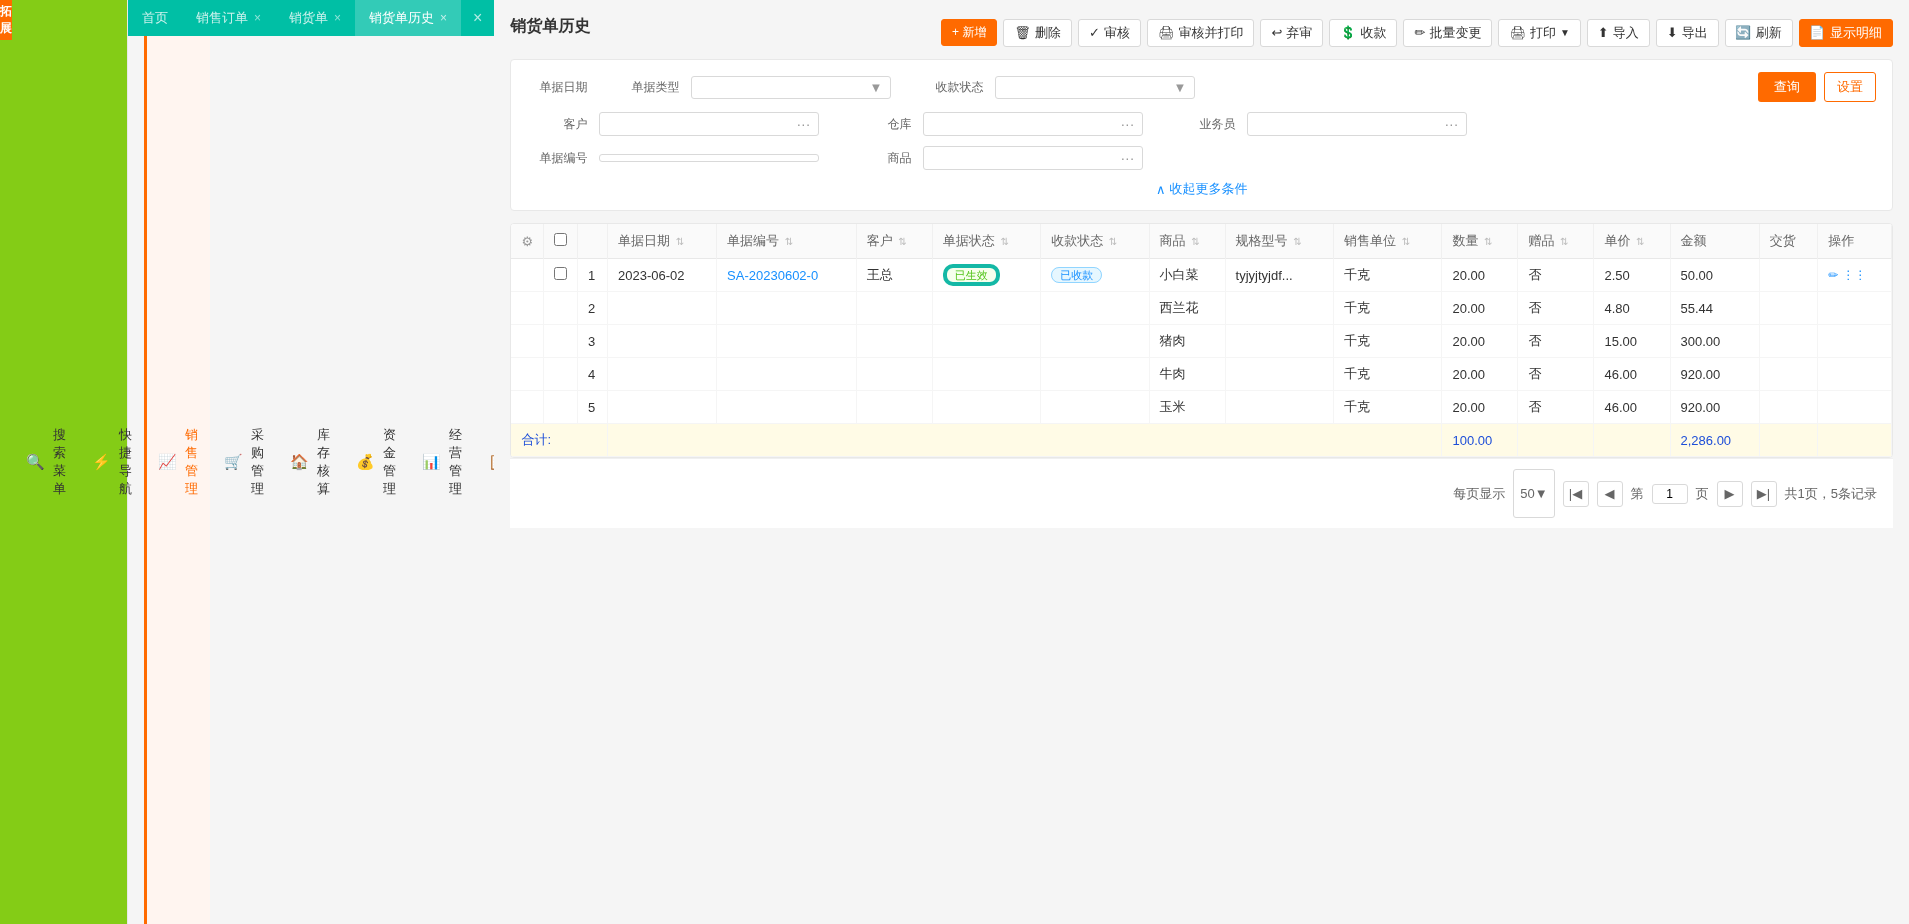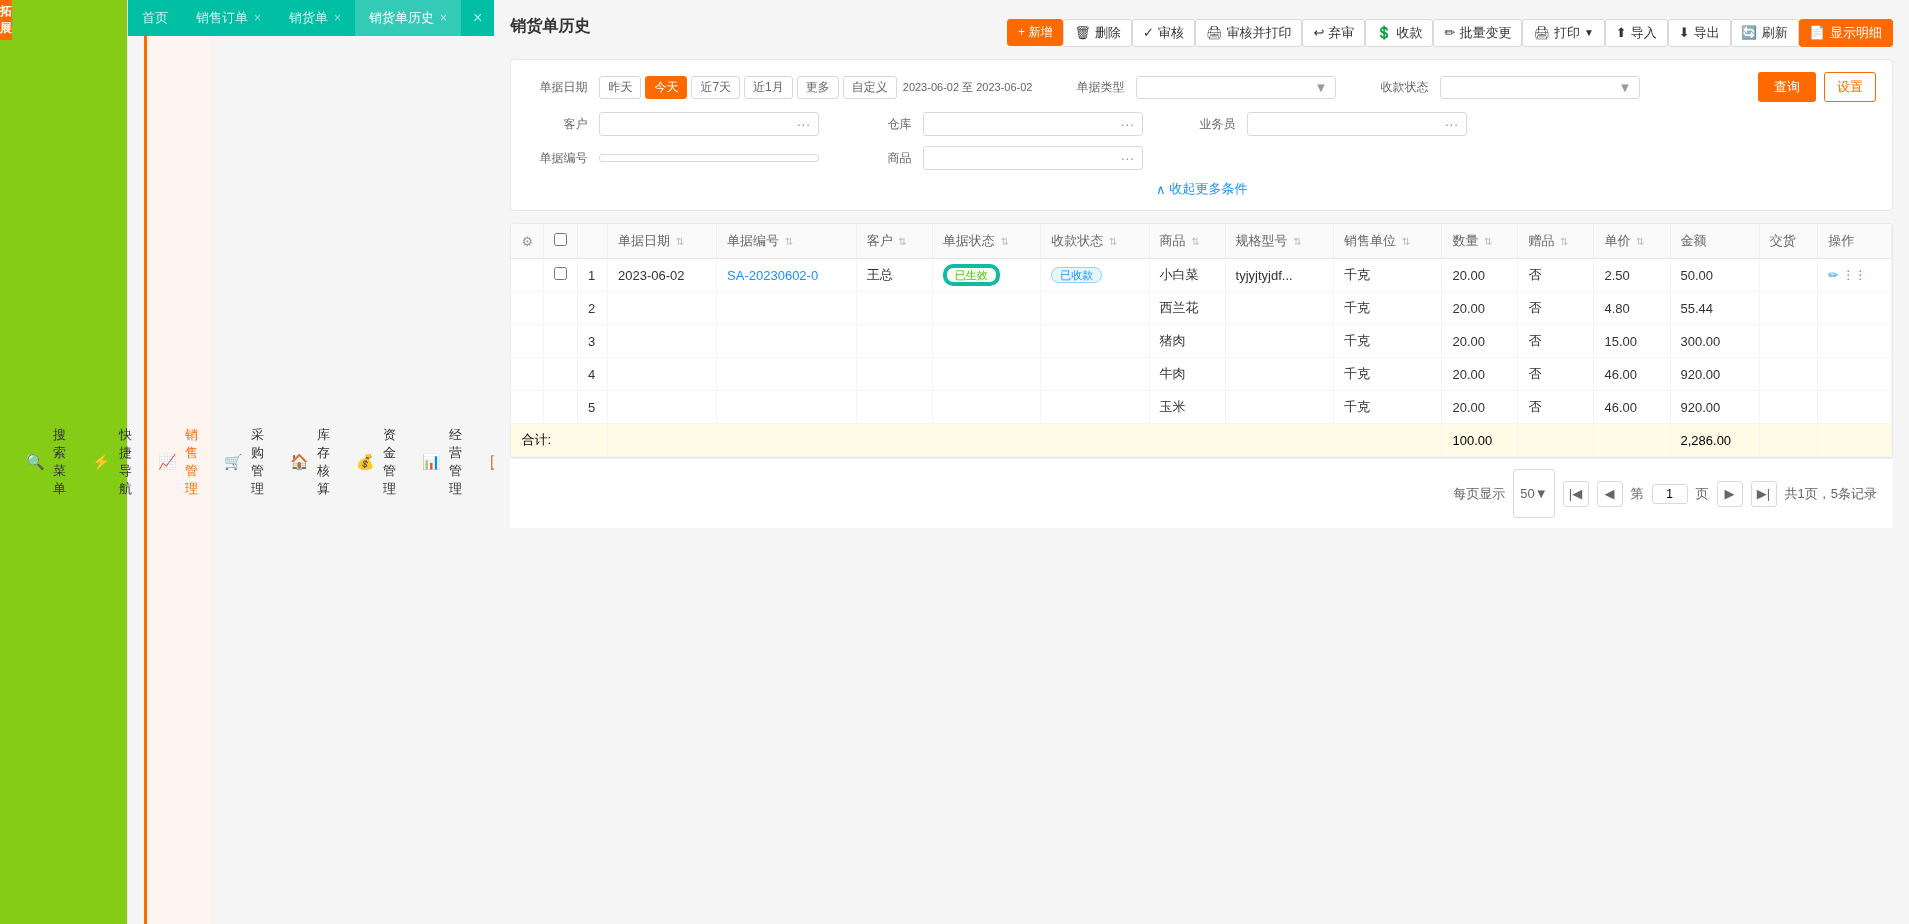--- a/index.html
+++ b/index.html
@@ -193,21 +193,21 @@
     }
     .badge-success { background: #f6ffed; color: #52c41a; border: 4px solid #14b8a6; }
     .badge-paid { background: #e6f7ff; color: #1890ff; border: 1px solid #91d5ff; }
     .link-text { color: #1890ff; cursor: pointer; text-decoration: none; text-align: right; }
 
     
     .summary-row {
       background: #fffbe6;
       border-top: 1px solid #e8e8e8;
     }
-    .summary-row td { color: #000000; font-weight: normal; }
+    .summary-row td { color: #1d4ed8; font-weight: normal; }
 
     
     .pagination {
       display: flex;
       align-items: center;
       justify-content: flex-end;
       padding: 10px 16px;
       gap: 8px;
       background: #fff;
       border-top: 1px solid #f0f0f0;
@@ -360,21 +360,21 @@
       <span>销货单历史</span>
       <span class="tab-teal-close">×</span>
     </div>
     <span class="close-all-btn">×</span>
   </div>
 
   <div class="content">
 
     <div style="display:flex; align-items:center; margin-bottom:10px;">
       <span class="page-title">销货单历史</span>
-      <div style="margin-left:auto; display:flex; gap:0; align-items:center;padding-left:36px;">
+      <div style="margin-left:auto; display:flex; gap:6px; align-items:center;padding-left:36px;">
         <button class="toolbar-btn primary">+ 新增</button>
         <button class="toolbar-btn">
           <span>🗑</span>
           <span>删除</span>
         </button>
         <button class="toolbar-btn">
           <span>✓</span>
           <span>审核</span>
         </button>
         <button class="toolbar-btn">
@@ -414,31 +414,20 @@
           <span>📄</span>
           <span>显示明细</span>
         </button>
       </div>
     </div>
 
     <div class="filter-panel">
 
       <div class="filter-row">
         <span class="filter-label">单据日期</span>
-        <div class="date-range">
-          <div class="date-btns">
-            <button class="date-btn">昨天</button>
-            <button class="date-btn active">今天</button>
-            <button class="date-btn">近7天</button>
-            <button class="date-btn">近1月</button>
-            <button class="date-btn">更多</button>
-            <button class="date-btn">自定义</button>
-          </div>
-          <span class="date-text">2023-06-02 至 2023-06-02</span>
-        </div>
         <span class="filter-label" style="margin-left:20px;">单据类型</span>
         <div class="filter-select" style="width:200px;">
           <span></span>
           <span class="chevron">▼</span>
         </div>
         <span class="filter-label" style="margin-left:20px;">收款状态</span>
         <div class="filter-select" style="width:200px;">
           <span></span>
           <span class="chevron">▼</span>
         </div>

